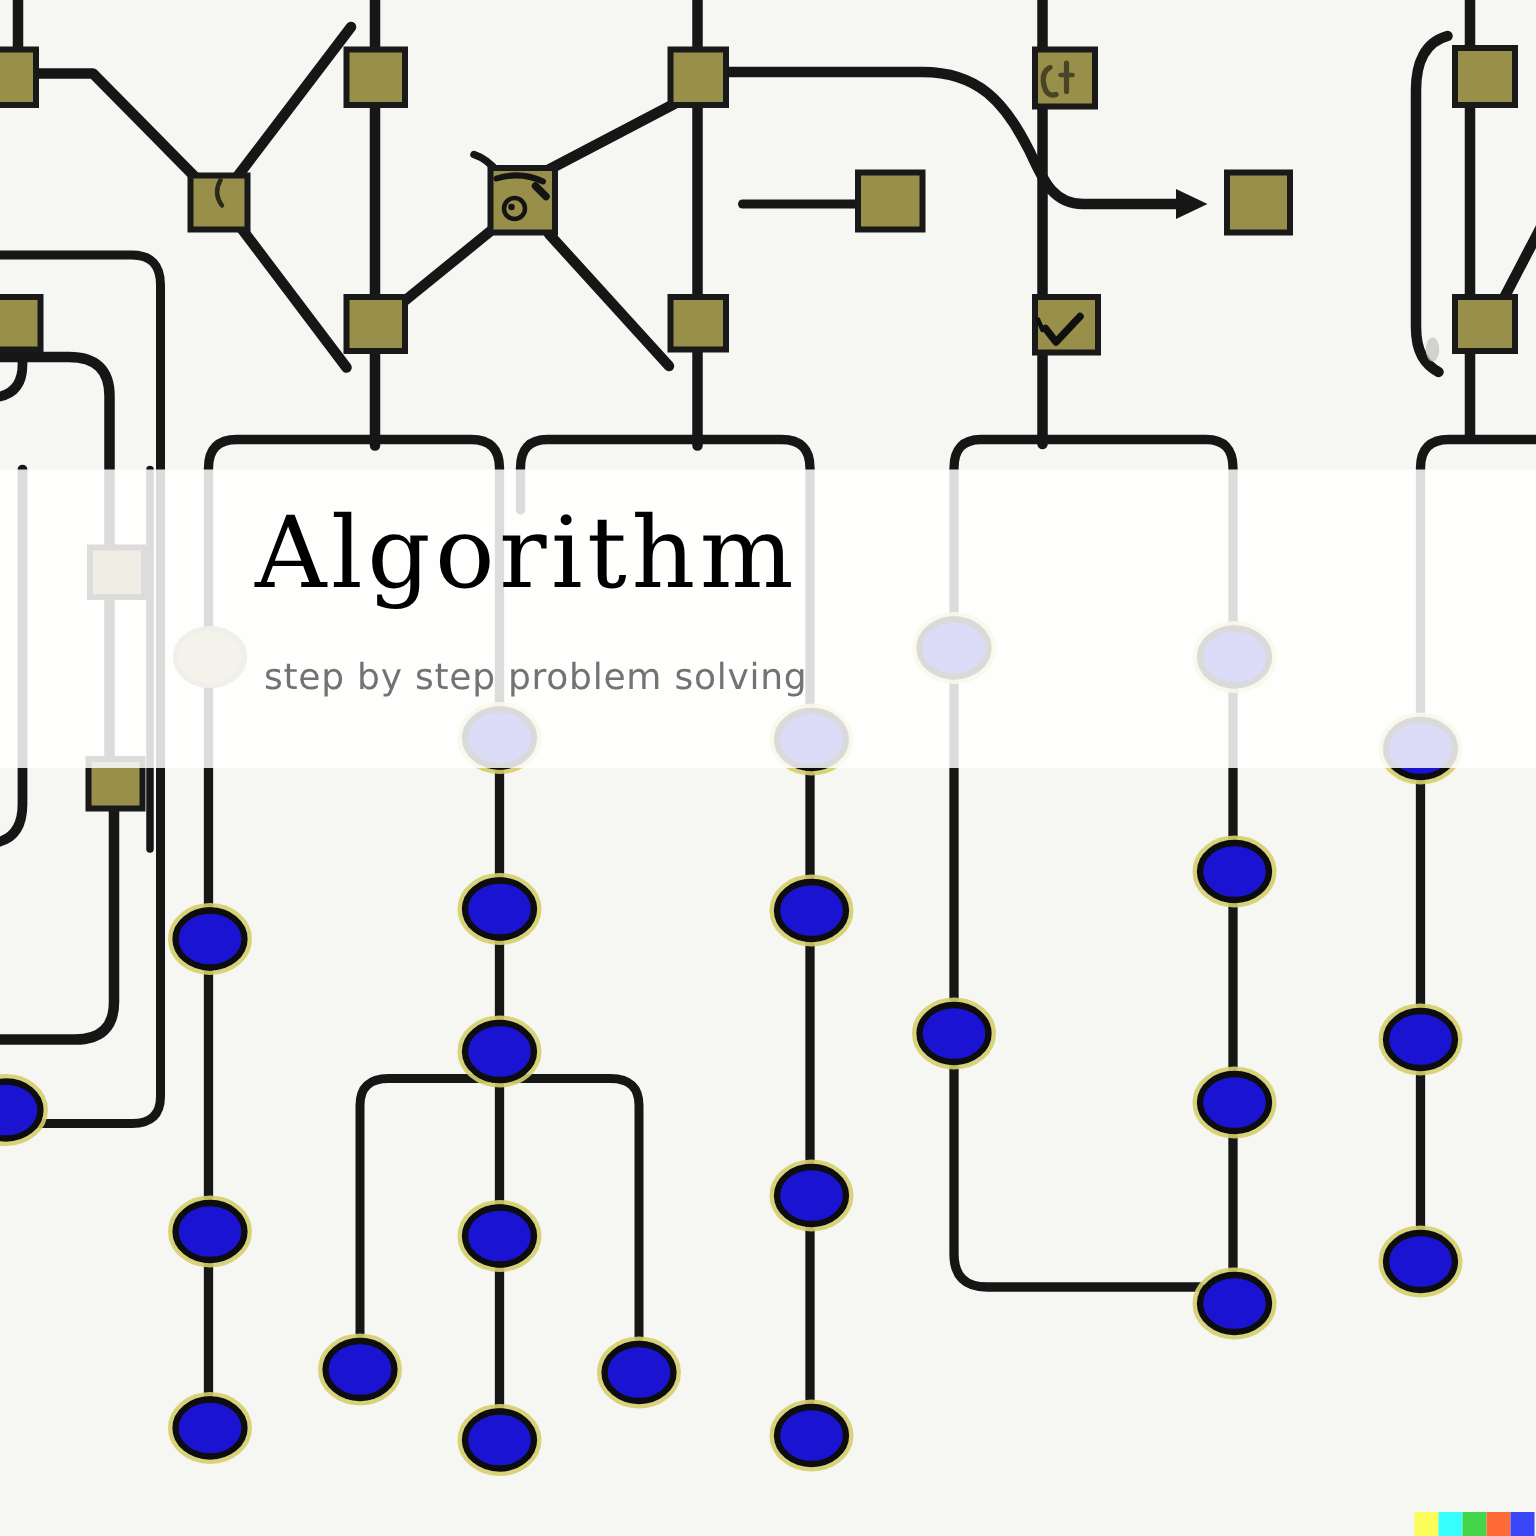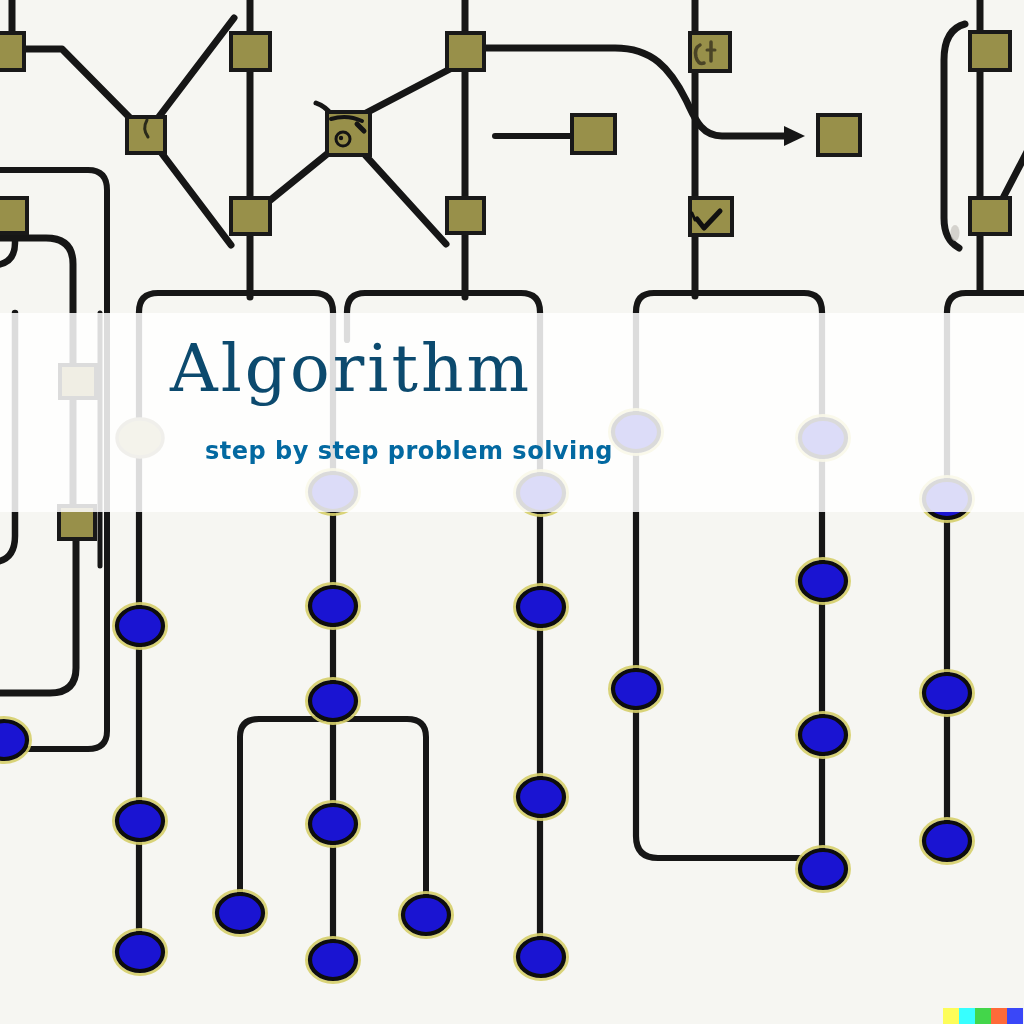--- a/index.html
+++ b/index.html
@@ -12,27 +12,27 @@
   #art{position:absolute;left:0;top:0;z-index:1;}
   #banner{
     position:absolute;left:0;width:1024px;z-index:2;
     background:#ffffff;
   }
   #text-layer{position:absolute;left:0;top:0;z-index:3;}
   #main-title{
     position:absolute;left:170px;top:336px;
     font-family:"DejaVu Serif", serif;
     font-size:66px;font-weight:400;line-height:1;
-    letter-spacing:3px;color:#0c4a6e;white-space:nowrap;
+    letter-spacing:3px;color:#000000;white-space:nowrap;
   }
   #sub-title{
     position:absolute;left:176px;top:438px;
     font-family:"DejaVu Sans", sans-serif;
-    font-size:24px;font-weight:700;line-height:1.1;
-    letter-spacing:0.5px;color:#0369a1;white-space:nowrap;margin-left:29px;
+    font-size:24px;font-weight:400;line-height:1.1;
+    letter-spacing:0.5px;color:#737373;white-space:nowrap;
   }
 </style>
 </head>
 <body>
 
 <div id="stage">
   <svg id="art" xmlns="http://www.w3.org/2000/svg" width="1024" height="1024" viewBox="0 0 1024 1024">
       <rect x="0" y="0" width="1024" height="1024" fill="#f6f6f2"></rect>
       <path d="M12,-4 V36" fill="none" stroke="#161616" stroke-width="7" stroke-linecap="round" stroke-linejoin="round"></path>
       <path d="M24,49 H62 L135,123" fill="none" stroke="#161616" stroke-width="7" stroke-linecap="round" stroke-linejoin="round"></path>

